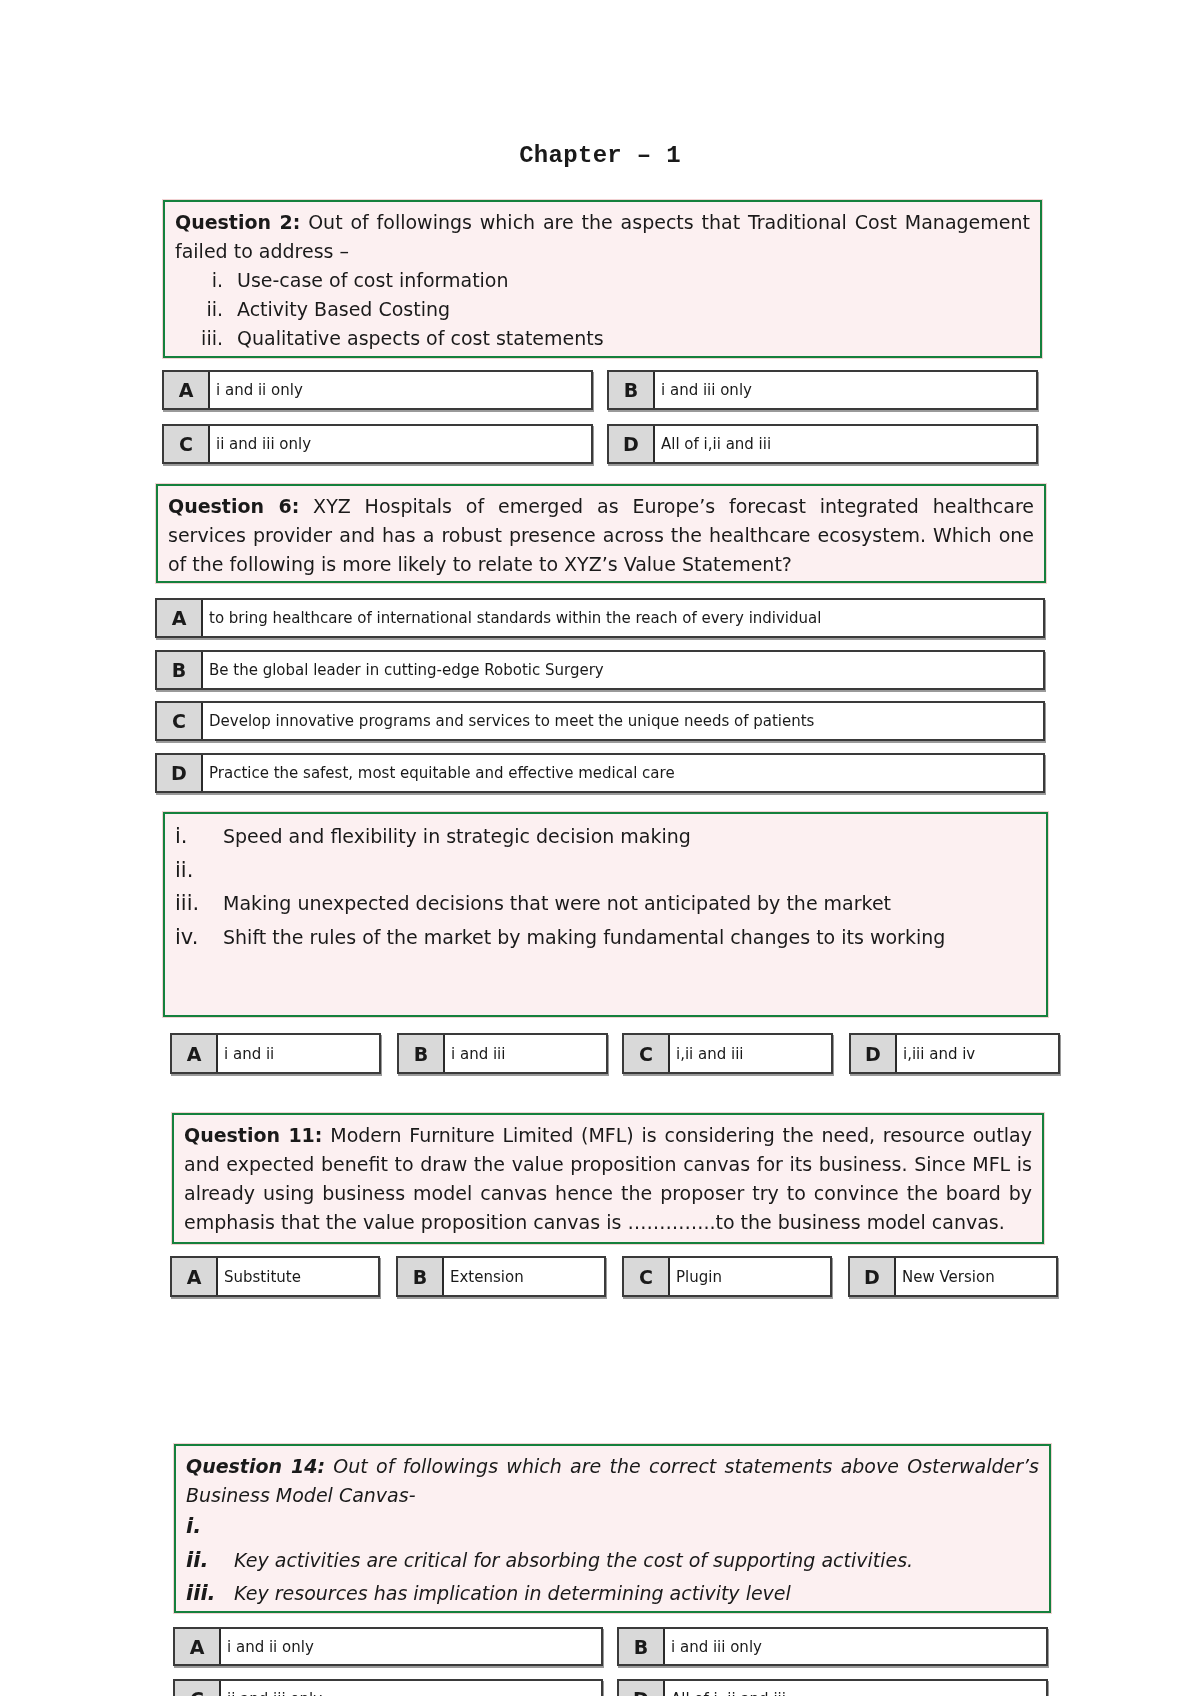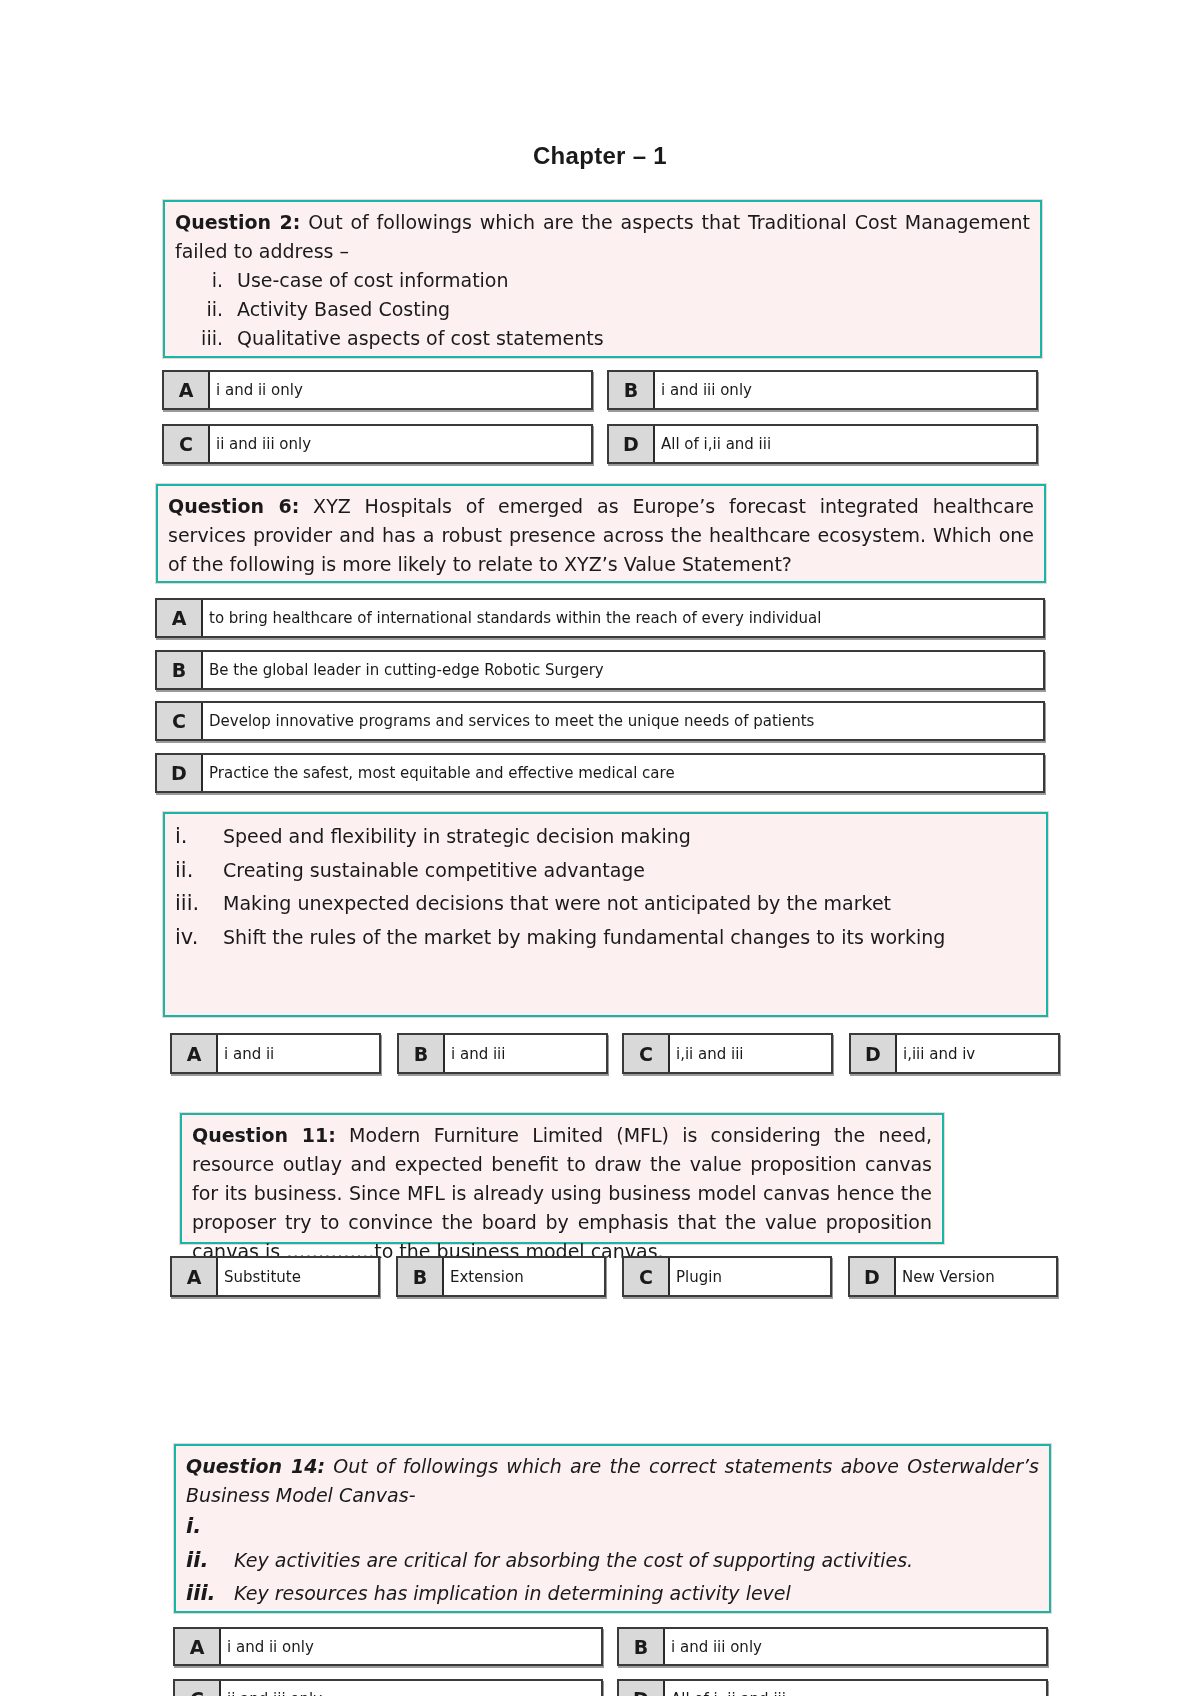--- a/index.html
+++ b/index.html
@@ -1,20 +1,20 @@
 <!DOCTYPE html>
 <html><head>
 <meta charset="utf-8">
 <style>
   html, body { margin: 0; padding: 0; background: #ffffff; }
   body { width: 1200px; height: 1696px; position: relative; overflow: hidden;
          font-family: "DejaVu Sans", sans-serif; color: #1a1a1a; }
   .title { position: absolute; top: 142px; left: 0; width: 1200px; text-align: center;
-           font-family: Liberation Sans, sans-serif; font-weight: bold; font-size: 24px; letter-spacing: 0.3px; }
-  .qbox { position: absolute; box-sizing: border-box; background: #fcf0f1; border: 2px solid #14b8a6;
+           font-family: Liberation Mono, monospace; font-weight: bold; font-size: 24px; letter-spacing: 0.3px; }
+  .qbox { position: absolute; box-sizing: border-box; background: #fcf0f1; border: 2px solid #15803d;
           padding: 6px 10px 6px 10px; font-family: "DejaVu Sans", sans-serif; font-size: 19px; line-height: 29px;
           box-shadow: 0 0 0 1px #f2d2d3; }
   .qbox .stem { text-align: justify; text-align-last: left; }
   .qlabel { font-weight: bold; }
   .items { margin: 0; padding: 0; list-style: none; }
   .items li { display: flex; }
   .items .num { width: 48px; flex: 0 0 48px; }
   .items.indent .num { width: 48px; padding-left: 14px; box-sizing: content-box; flex: 0 0 34px; text-align: right; padding-right: 14px; }
   .q7 .items li, .q14 .items li { line-height: 33.5px; }
   .q7 .items .num, .q14 .items .num { font-size: 21px; }
@@ -85,21 +85,20 @@
   </div>
 
 <div class="qbox q7" style="left:163px;top:812px;width:885px;height:205px;">
   <ul class="items">
     <li>
         <span class="num">i.</span>
         <span>Speed and flexibility in strategic decision making</span>
       </li>
     <li>
         <span class="num">ii.</span>
-        <span>Creating sustainable competitive advantage</span>
       </li>
     <li>
         <span class="num">iii.</span>
         <span>Making unexpected decisions that were not anticipated by the market</span>
       </li>
     <li>
         <span class="num">iv.</span>
         <span>Shift the rules of the market by making fundamental changes to its working</span>
       </li>
   </ul>
@@ -114,21 +113,21 @@
   </div>
 <div class="opt" style="left:622px;top:1033px;width:211px;height:41px;">
     <div class="letter">C</div>
     <div class="text">i,ii and iii</div>
   </div>
 <div class="opt" style="left:849px;top:1033px;width:211px;height:41px;">
     <div class="letter">D</div>
     <div class="text">i,iii and iv</div>
   </div>
 
-<div class="qbox" style="left:180px;top:1113px;width:764px;height:131px;">
+<div class="qbox" style="left:172px;top:1113px;width:872px;height:131px;">
   <div class="stem"><span class="qlabel">Question 11:</span><span> Modern Furniture Limited (MFL) is considering the need, resource outlay and expected benefit to draw the value proposition canvas for its business. Since MFL is already using business model canvas hence the proposer try to convince the board by emphasis that the value proposition canvas is …………..to the business model canvas.</span></div>
 </div>
 <div class="opt" style="left:170px;top:1256px;width:210px;height:41px;">
     <div class="letter">A</div>
     <div class="text">Substitute</div>
   </div>
 <div class="opt" style="left:396px;top:1256px;width:210px;height:41px;">
     <div class="letter">B</div>
     <div class="text">Extension</div>
   </div>

